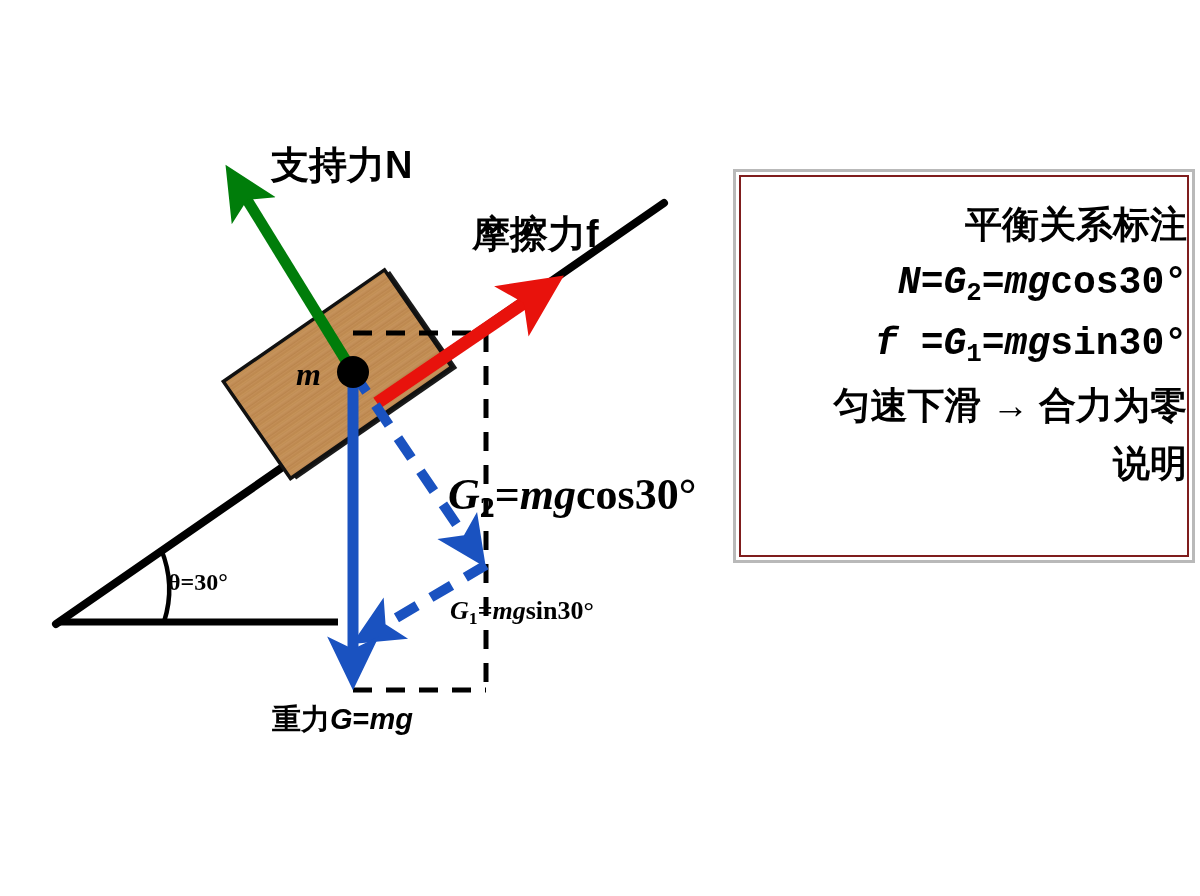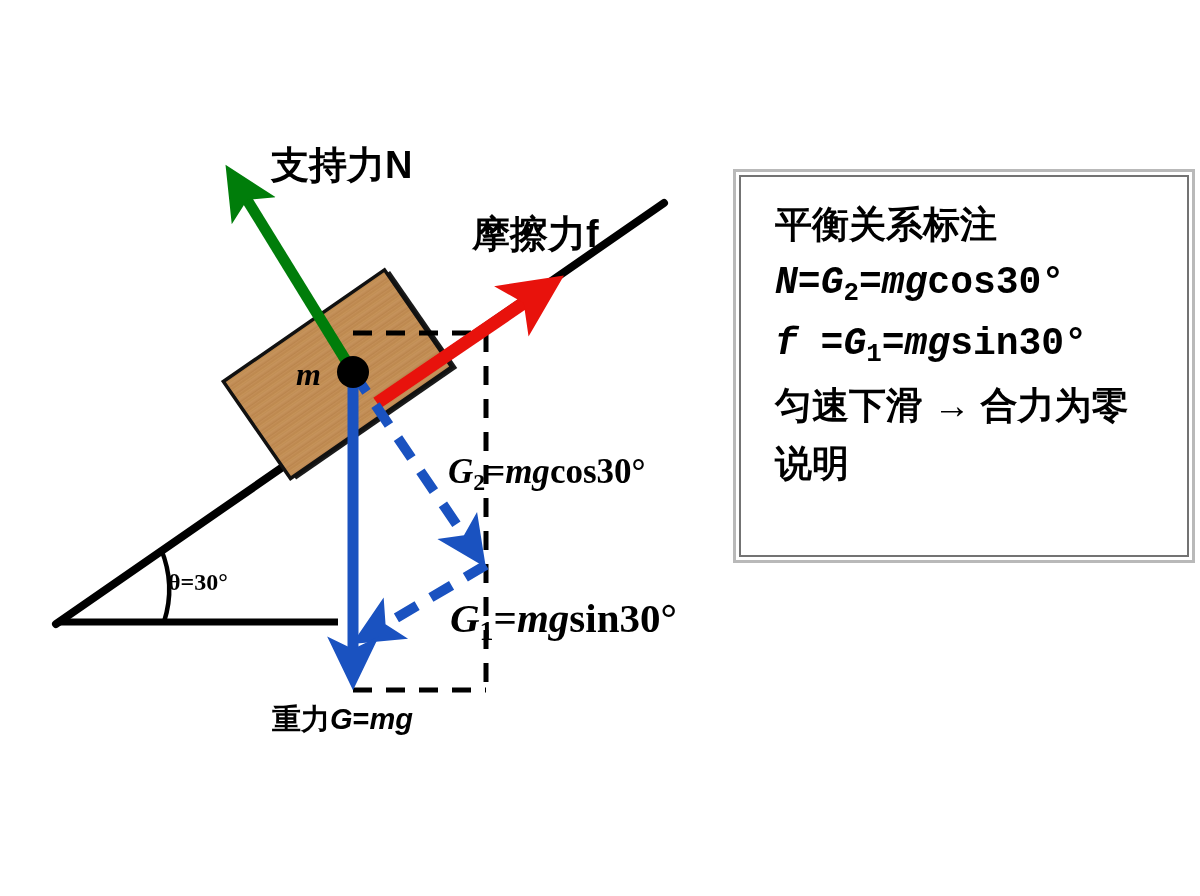--- a/index.html
+++ b/index.html
@@ -66,27 +66,27 @@
     left: 276px; top: 358px;
     font-size: 32px;
   }
   
   #label-angle {
     left: 148px; top: 570px;
     font-size: 24px;
   }
   
   #label-g2 {
-    left: 428px; top: 454px;
-    font-size: 35px;
+    left: 428px; top: 473px;
+    font-size: 44px;
   }
   
   #label-g1 {
     left: 430px; top: 598px;
-    font-size: 41px;
+    font-size: 26px;
   }
   
   #label-weight {
     left: 252px; top: 705px;
     font-size: 29px;
   }
 
   .sub {
     font-size: 0.68em;
     vertical-align: -0.28em;
@@ -103,22 +103,23 @@
     height: 394px;
     background: #ffffff;
     border: 3px solid #b9b9b9;
     box-sizing: border-box;
     padding: 3px;
   }
   #info-panel-inner {
     width: 100%;
     height: 100%;
     box-sizing: border-box;
-    border: 2px solid #737373;
+    border: 2px solid #7f1d1d;
     padding: 26px 0 0 34px;
+    text-align: right;
   }
   .panel-line {
     color: #000;
     white-space: nowrap;
     margin-bottom: 14px;
     line-height: 1.18;
   }
   .panel-line.cjk {
     font-family: "Liberation Sans", "DejaVu Sans", sans-serif;
     font-weight: 700;

